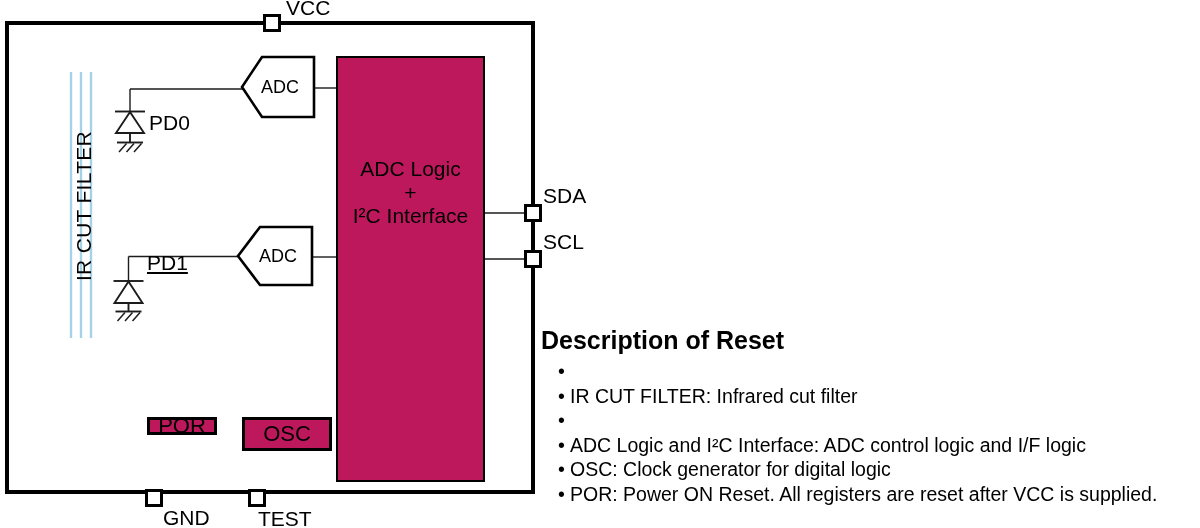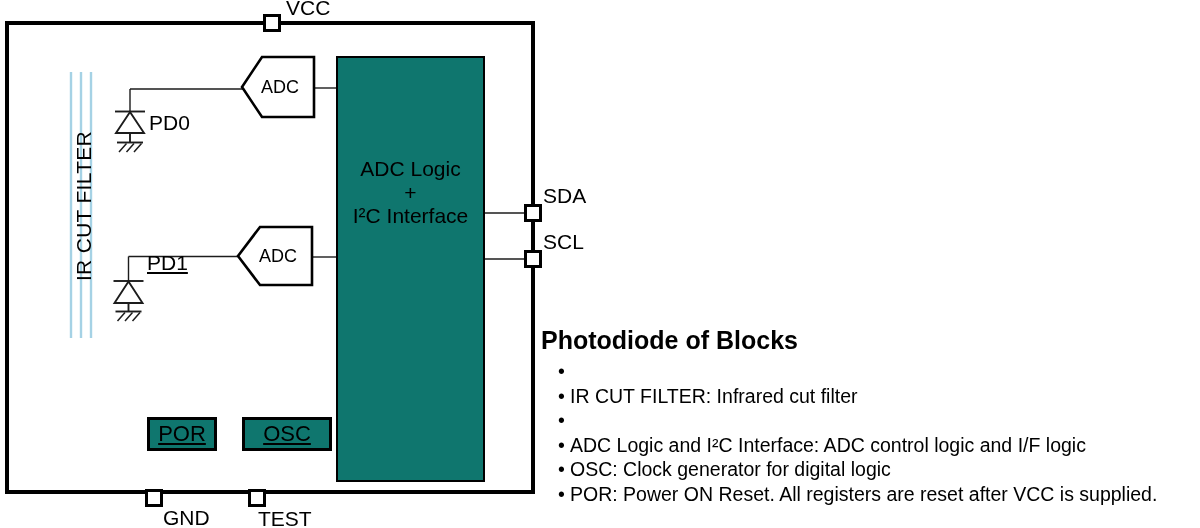--- a/index.html
+++ b/index.html
@@ -12,31 +12,30 @@
     border:4.5px solid #000; box-sizing:border-box; z-index:1;
   }
   svg.layer { position:absolute; left:0; top:0; width:1200px; height:528px; z-index:2; }
   .wire { stroke:#1c1c1c; stroke-width:1.4; fill:none; }
   .diode { stroke:#1c1c1c; stroke-width:1.9; fill:none; }
   .hatch { stroke:#1c1c1c; stroke-width:1.5; fill:none; }
   .pent  { fill:#ffffff; stroke:#000000; stroke-width:2.6; stroke-linejoin:miter; }
   .filter-line { stroke:#a5d2e5; stroke-width:2.4; }
 
   .block {
-    position:absolute; box-sizing:border-box; border:3px solid #000; background:#0f766e;
+    position:absolute; box-sizing:border-box; border:3px solid #000; background:#be185d;
     display:flex; align-items:center; justify-content:center; z-index:3;
     font-size:22px;
-    text-decoration:underline;
   }
   #adc-logic { left:336px; top:56px; width:149px; height:426px; border-width:2.6px; }
   #adc-logic .logic-text {
     position:absolute; top:99px; left:0; right:0; text-align:center;
     font-size:21px; line-height:23.5px;
   }
-  #por { left:147px; top:417px; width:70px; height:34px; }
+  #por { left:147px; top:417px; width:70px; height:18px; }
   #osc { left:242px; top:417px; width:90px; height:34px; }
 
   .pad {
     position:absolute; width:12px; height:12px; border:3px solid #000;
     background:#fff; z-index:4; box-sizing:content-box;
   }
   #pad-vcc  { left:263px; top:14px; }
   #pad-gnd  { left:145px; top:489px; }
   #pad-test { left:248px; top:489px; }
   #pad-sda  { left:524px; top:204px; }
@@ -146,21 +145,21 @@
   <div class="pin-label" id="lbl-test">TEST</div>
   <div class="pin-label" id="lbl-sda">SDA</div>
   <div class="pin-label" id="lbl-scl">SCL</div>
 
   <div class="pin-label" id="lbl-pd0">PD0</div>
   <div class="pin-label" id="lbl-pd1">PD1</div>
 
   <div id="ir-label">IR CUT FILTER</div>
 
   <div class="desc">
-    <h2 class="desc-title">Photodiode of Blocks</h2>
+    <h2 class="desc-title">Description of Reset</h2>
     <ul>
       <li>
         <span class="bullet">•</span>
       </li>
       <li>
         <span class="bullet">•</span>
         <span>IR CUT FILTER: Infrared cut filter</span>
       </li>
       <li>
         <span class="bullet">•</span>

